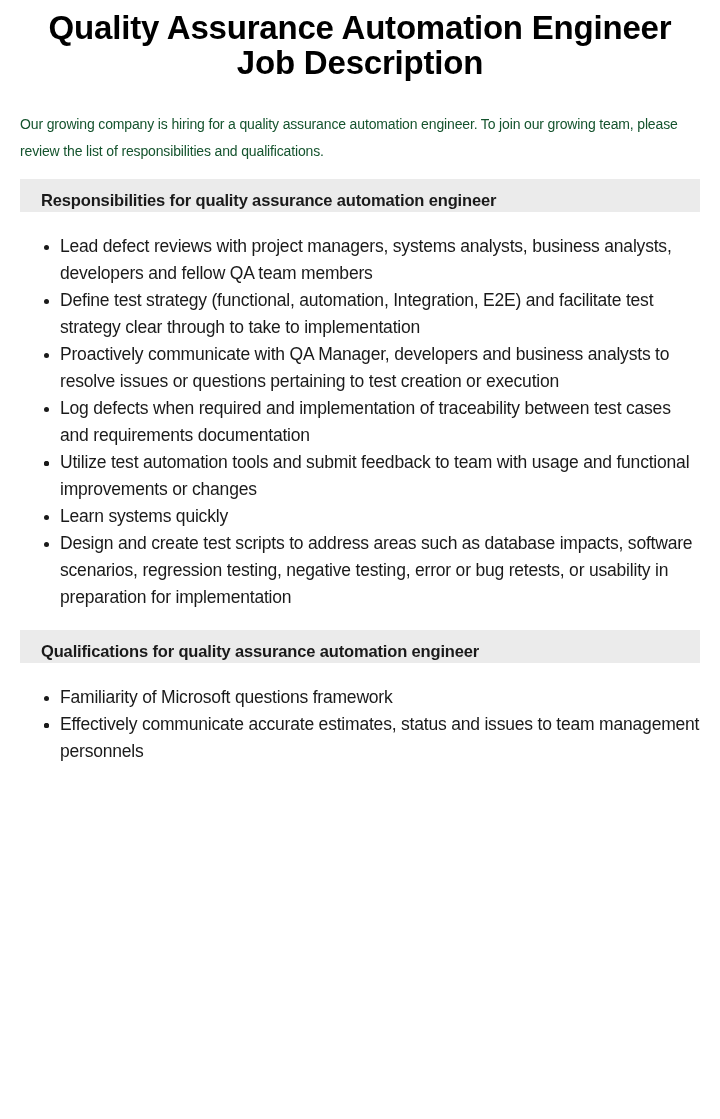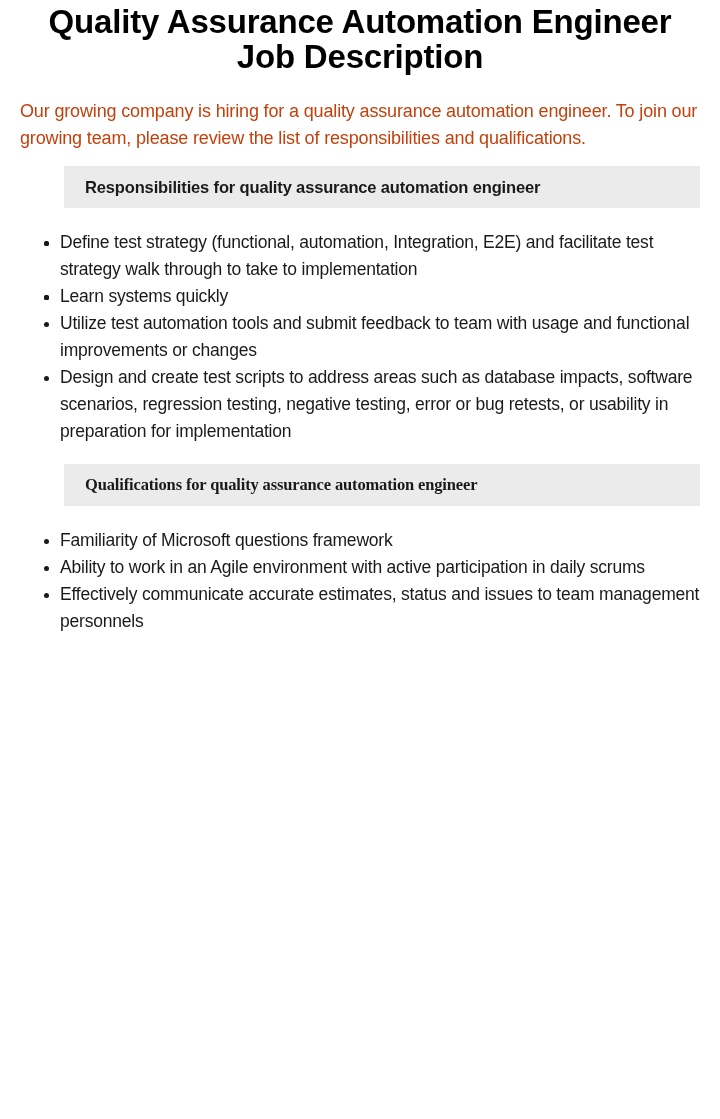--- a/index.html
+++ b/index.html
@@ -13,47 +13,46 @@
       overflow: hidden;
       font-family: "Liberation Sans", sans-serif;
       color: #1a1a1a;
     }
     .page {
       padding: 0 20px 0 20px;
       box-sizing: border-box;
       width: 720px;
     }
     h1.title {
-      margin: 0;
+      margin: 6px;
       padding-top: 4px;
       font-size: 33px;
       line-height: 35px;
       font-weight: bold;
       text-align: center;
       color: #000;
       letter-spacing: -0.2px;
     }
     p.intro {
-      margin: 24px 0 0 0;
-      font-size: 18px;
+      margin: 31px 0 0 0;
+      font-size: 14px;
       line-height: 27px;
-      color: #c2410c;
+      color: #14532d;
       letter-spacing: -0.15px;
     }
     .section-header {
       margin-top: 14px;
       background: #ebebeb;
-      height: 42px;
+      height: 33px;
       line-height: 42px;
       padding-left: 21px;
       font-size: 16.5px;
       font-weight: bold;
       color: #1a1a1a;
       letter-spacing: -0.15px;
-      margin-left: 44px;
     }
     ul.items {
       list-style: none;
       margin: 21px 0 0 0;
       padding: 0 0 0 40px;
     }
     ul.items li {
       position: relative;
       font-size: 17.5px;
       line-height: 27px;
@@ -62,39 +61,40 @@
     }
     ul.items li .bullet {
       position: absolute;
       left: -16px;
       top: 11.5px;
       width: 5px;
       height: 5px;
       border-radius: 50%;
       background: #1a1a1a;
     }
-    .qual-header { margin-top: 19px; font-family: Liberation Serif, serif; }
+    .qual-header { margin-top: 19px; }
   </style>
 </head>
 <body>
 
 <div class="page">
   <h1 class="title">Quality Assurance Automation Engineer Job Description</h1>
   <p class="intro">Our growing company is hiring for a quality assurance automation engineer. To join our growing team, please review the list of responsibilities and qualifications.</p>
 
   <div class="section-header">Responsibilities for quality assurance automation engineer</div>
   <ul class="items">
+    <li><span class="bullet"></span><span>Lead defect reviews with project managers, systems analysts, business analysts, developers and fellow QA team members</span></li>
+    <li><span class="bullet"></span><span>Define test strategy (functional, automation, Integration, E2E) and facilitate test strategy clear through to take to implementation</span></li>
+    <li><span class="bullet"></span><span>Proactively communicate with QA Manager, developers and business analysts to resolve issues or questions pertaining to test creation or execution</span></li>
+    <li><span class="bullet"></span><span>Log defects when required and implementation of traceability between test cases and requirements documentation</span></li>
     <li><span class="bullet"></span></li>
-    <li><span class="bullet"></span><span>Define test strategy (functional, automation, Integration, E2E) and facilitate test strategy walk through to take to implementation</span></li>
-    <li><span class="bullet"></span></li>
-    <li><span class="bullet"></span></li>
+    <li><span class="bullet"></span><span>Utilize test automation tools and submit feedback to team with usage and functional improvements or changes</span></li>
     <li><span class="bullet"></span><span>Learn systems quickly</span></li>
-    <li><span class="bullet"></span><span>Utilize test automation tools and submit feedback to team with usage and functional improvements or changes</span></li>
     <li><span class="bullet"></span><span>Design and create test scripts to address areas such as database impacts, software scenarios, regression testing, negative testing, error or bug retests, or usability in preparation for implementation</span></li>
   </ul>
 
   <div class="section-header qual-header">Qualifications for quality assurance automation engineer</div>
   <ul class="items">
     <li><span class="bullet"></span><span>Familiarity of Microsoft questions framework</span></li>
-    <li><span class="bullet"></span><span>Ability to work in an Agile environment with active participation in daily scrums</span></li>
+    <li><span class="bullet"></span></li>
     <li><span class="bullet"></span><span>Effectively communicate accurate estimates, status and issues to team management personnels</span></li>
   </ul>
 </div>
 
 </body></html>

